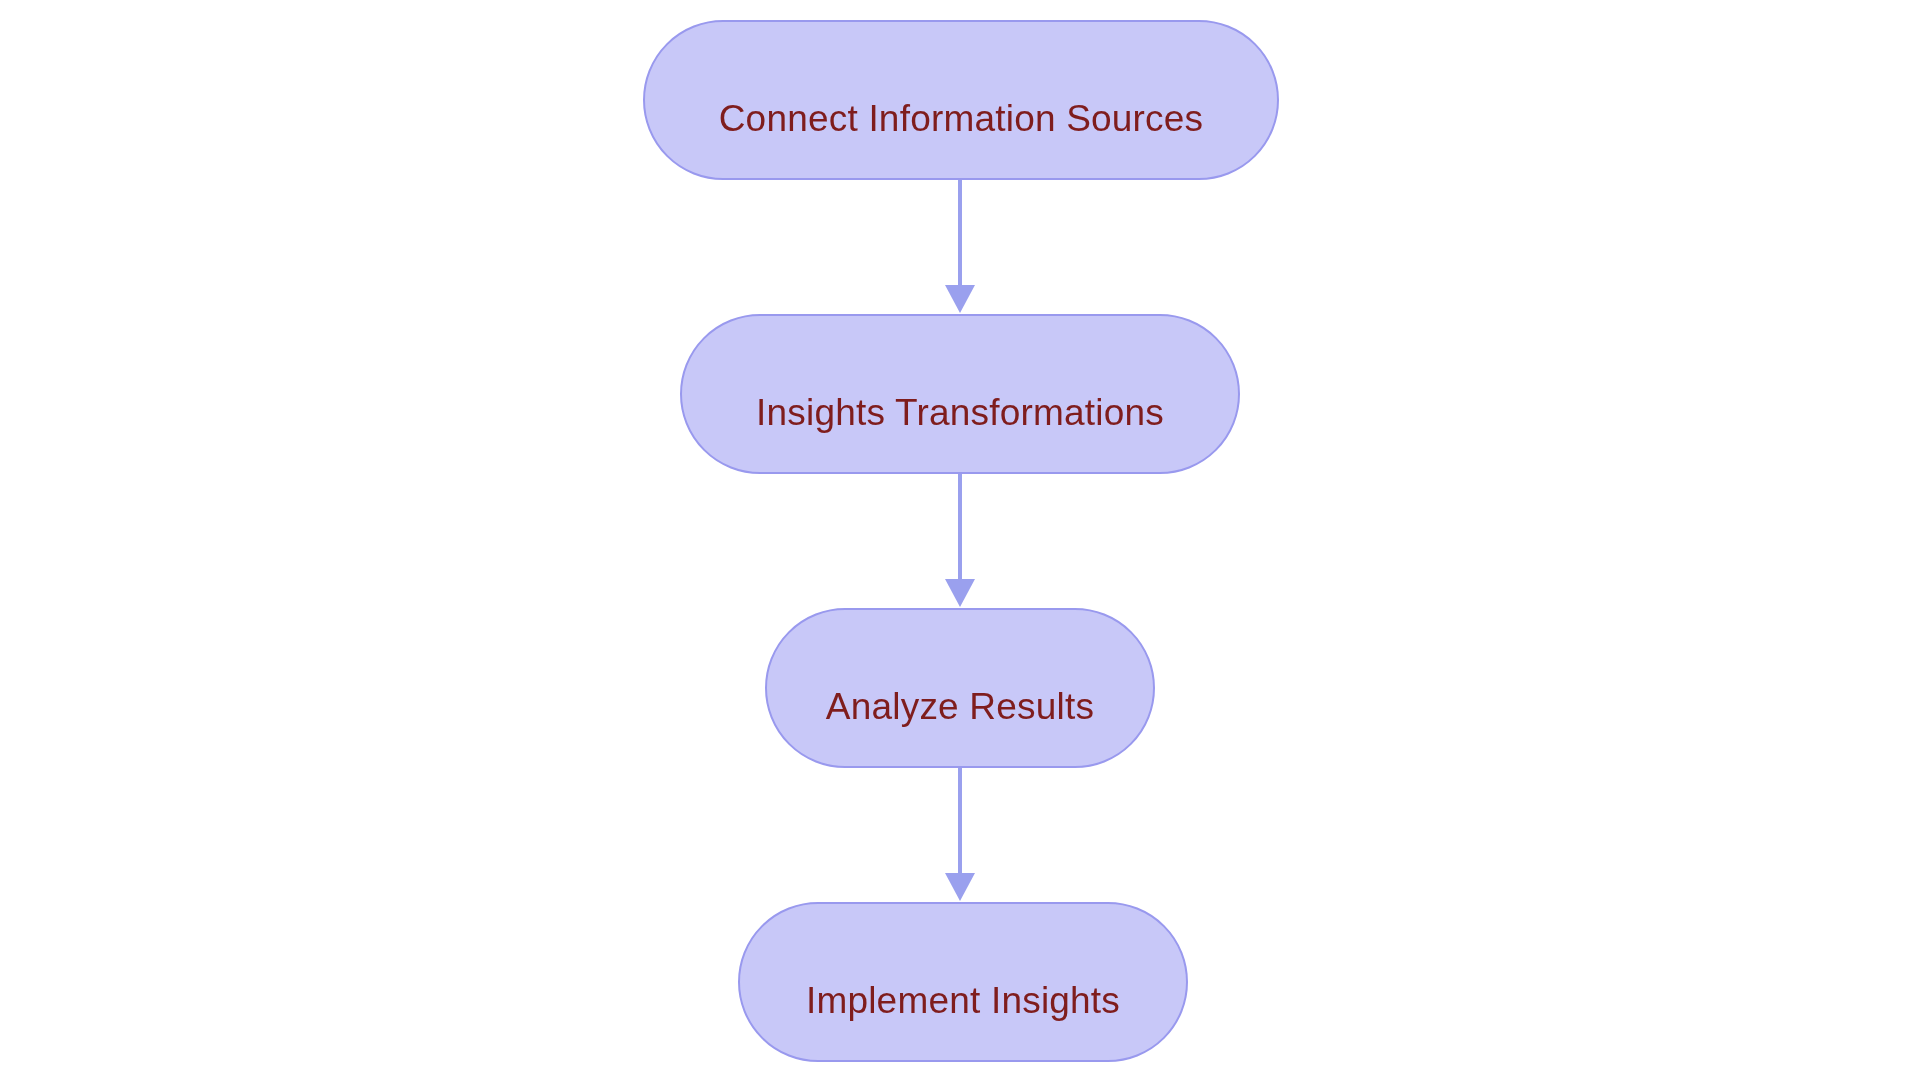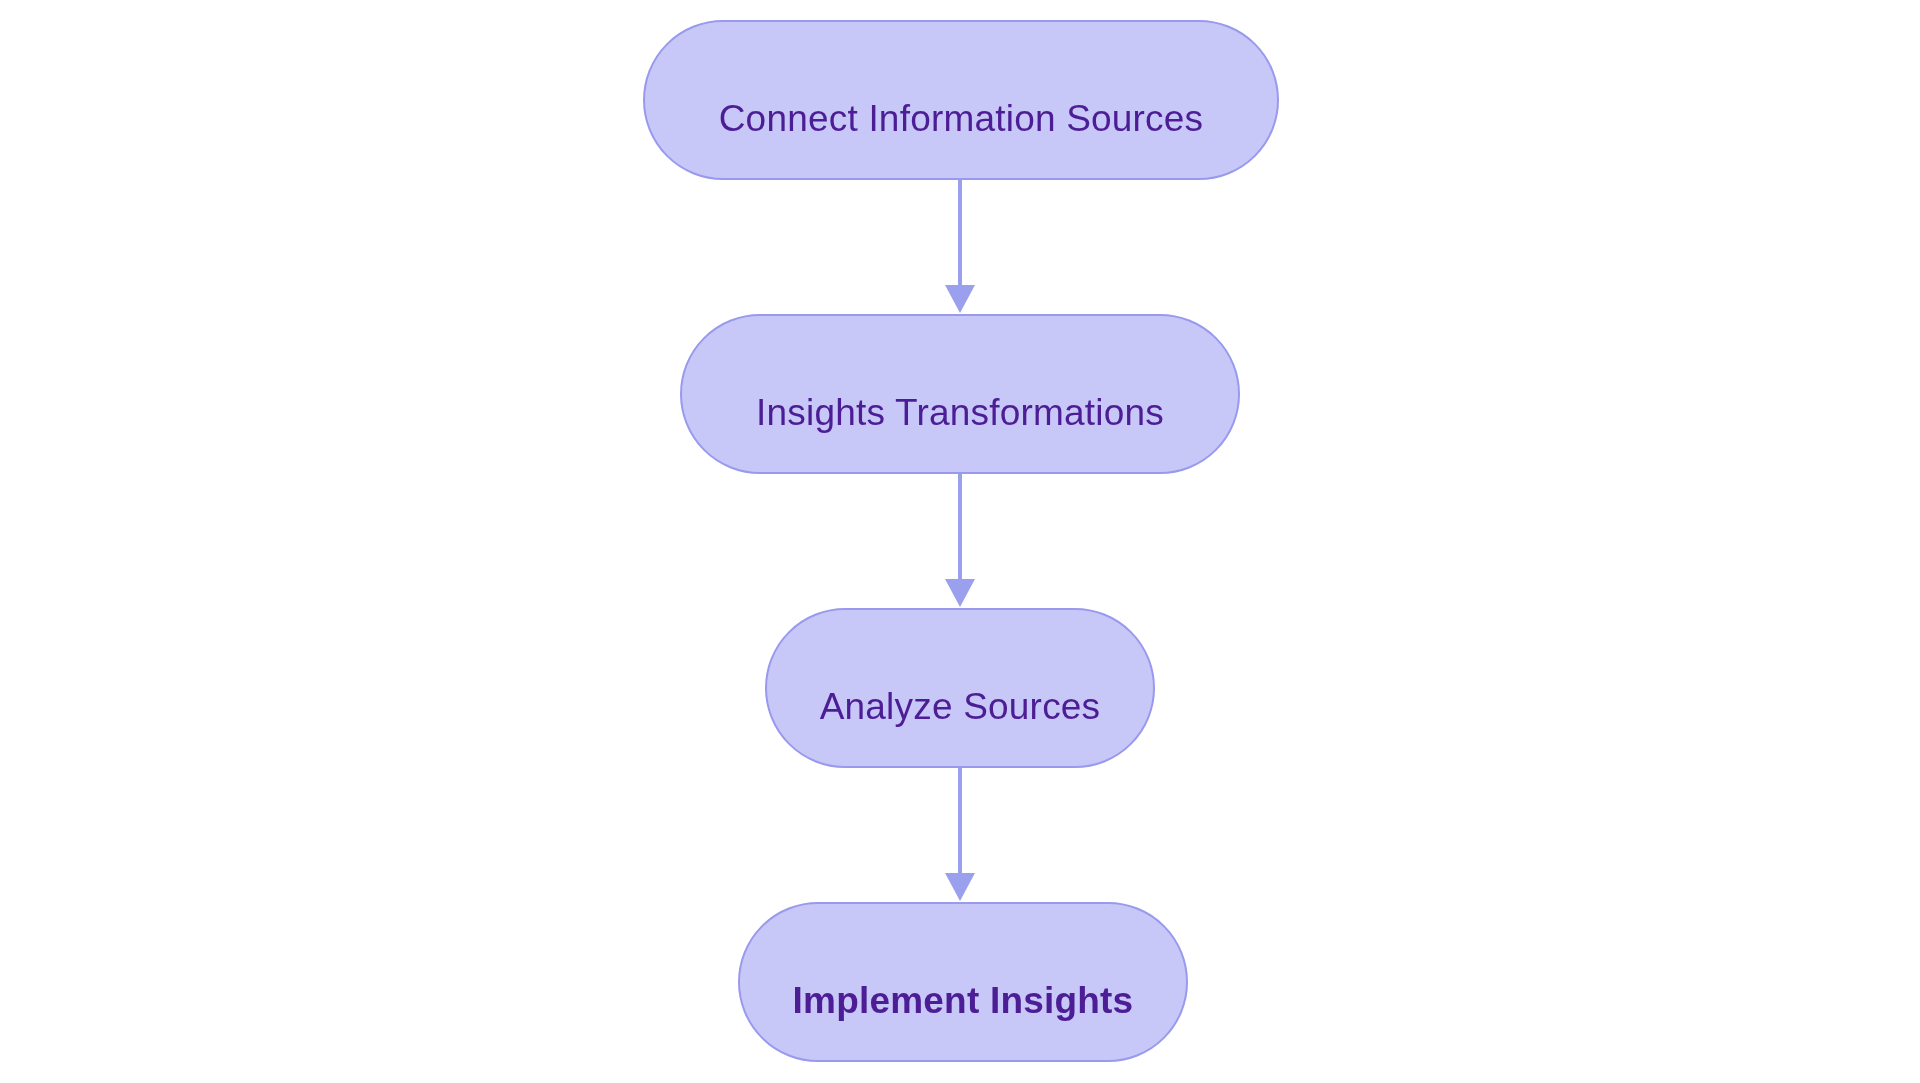--- a/index.html
+++ b/index.html
@@ -35,29 +35,29 @@
     letter-spacing: 0.2px;
     line-height: 1;
     white-space: nowrap;
     text-align: center;
     -webkit-font-smoothing: antialiased;
   }
 
   .node-label {
     display: block;
     padding: 0 10px;
-    color: #4c1d95;
+    color: #7f1d1d;
     margin-top: 36px;
   }
 
   
   #node-0 { left: 643px;  top: 20px;   width: 636px; height: 160px; }
   #node-1 { left: 680px;  top: 314px;  width: 560px; height: 160px; }
   #node-2 { left: 765px;  top: 608px;  width: 390px; height: 160px; }
-  #node-3 { left: 738px;  top: 902px;  width: 450px; height: 160px; font-weight: bold; }
+  #node-3 { left: 738px;  top: 902px;  width: 450px; height: 160px; }
 
   
   .edge {
     position: absolute;
     left: 958px;
     width: 4px;
     background: #9aa0ee;
   }
   #edge-0 { top: 180px; height: 105px; }
   #edge-1 { top: 474px; height: 105px; }
@@ -89,21 +89,21 @@
   <div class="arrowhead" id="arrowhead-0"></div>
 
   <div class="node" id="node-1">
     <span class="node-label">Insights Transformations</span>
   </div>
 
   <div class="edge" id="edge-1"></div>
   <div class="arrowhead" id="arrowhead-1"></div>
 
   <div class="node" id="node-2">
-    <span class="node-label">Analyze Sources</span>
+    <span class="node-label">Analyze Results</span>
   </div>
 
   <div class="edge" id="edge-2"></div>
   <div class="arrowhead" id="arrowhead-2"></div>
 
   <div class="node" id="node-3">
     <span class="node-label">Implement Insights</span>
   </div>
 
 </div>

